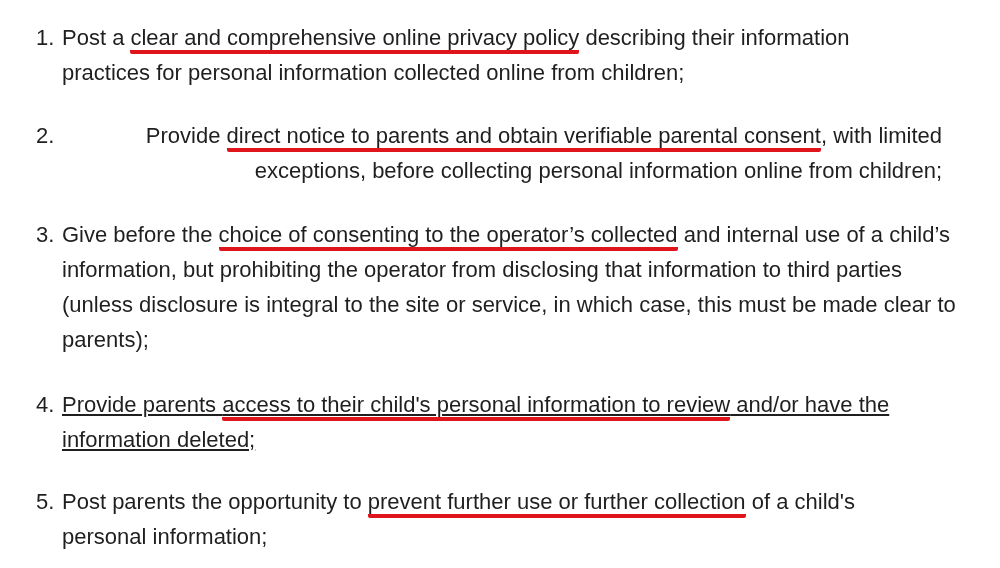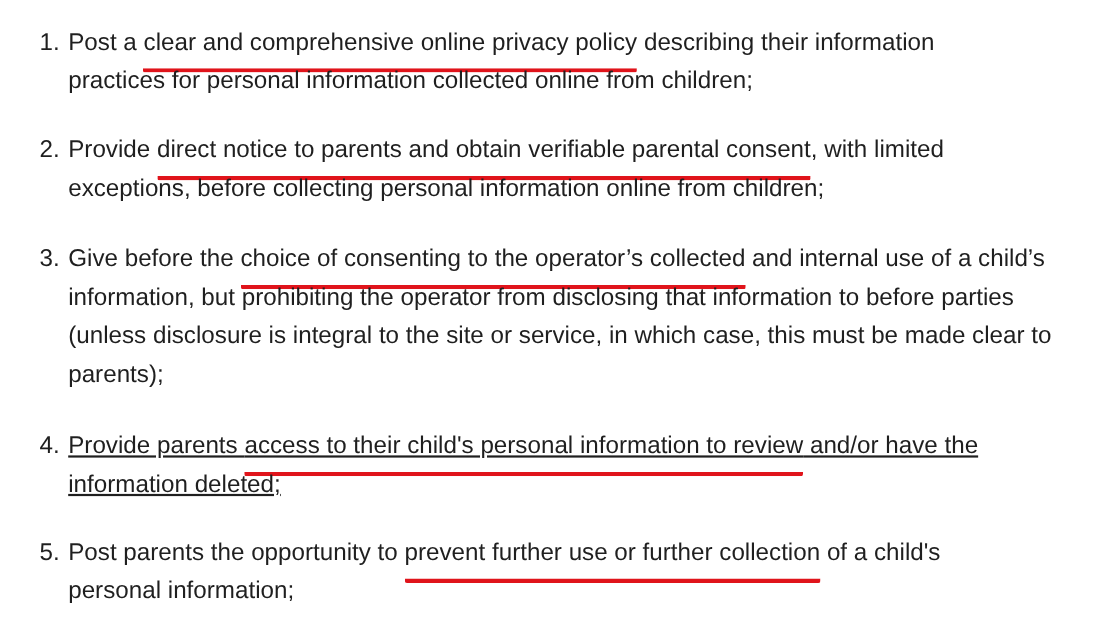--- a/index.html
+++ b/index.html
@@ -2,39 +2,39 @@
 <html><head>
 <meta charset="utf-8">
 <style>
   html, body { margin:0; padding:0; background:#ffffff; }
   body { width:1000px; height:568px; overflow:hidden; position:relative;
          font-family:"Liberation Sans", "DejaVu Sans", sans-serif; color:#1f1f1f; }
   .list { position:absolute; left:0; top:0; width:1000px; }
   .item { position:absolute; left:36px; width:930px; font-size:22px; line-height:35px; }
   .num { position:absolute; left:0; top:0; }
   .body { position:absolute; left:26px; top:0; width:900px; }
-  .ul { text-decoration:none; border-bottom:4px solid #e0141b; border-radius:2px; padding-bottom:12px; }
+  .ul { text-decoration:none; border-bottom:4px solid #e0141b; border-radius:2px; padding-bottom:0px; }
 </style>
 </head>
 <body>
 
 <div class="list">
   <div class="item" style="top:20px;">
     <span class="num">1.</span>
     <div class="body" style="width:870px;"><span>Post a </span><span class="ul">clear and comprehensive online privacy policy</span><span> describing their information practices for personal information collected online from children;</span></div>
   </div>
 
   <div class="item" style="top:118px;">
     <span class="num">2.</span>
-    <div class="body" style="width:880px;"><span>Provide </span><span class="ul">direct notice to parents and obtain verifiable parental consent</span><span>, with limited exceptions, before collecting personal information online from children;</span></div>
+    <div class="body" style="width:880px;text-align:right;"><span>Provide </span><span class="ul">direct notice to parents and obtain verifiable parental consent</span><span>, with limited exceptions, before collecting personal information online from children;</span></div>
   </div>
 
   <div class="item" style="top:217px;">
     <span class="num">3.</span>
-    <div class="body" style="width:905px;"><span>Give before the </span><span class="ul">choice of consenting to the operator’s collected</span><span> and internal use of a child’s information, but prohibiting the operator from disclosing that information to before parties (unless disclosure is integral to the site or service, in which case, this must be made clear to parents);</span></div>
+    <div class="body" style="width:905px;"><span>Give before the </span><span class="ul">choice of consenting to the operator’s collected</span><span> and internal use of a child’s information, but prohibiting the operator from disclosing that information to third parties (unless disclosure is integral to the site or service, in which case, this must be made clear to parents);</span></div>
   </div>
 
   <div class="item" style="top:387px;">
     <span class="num">4.</span>
     <div class="body" style="width:870px;text-decoration:underline;"><span>Provide parents </span><span class="ul">access to their child's personal information to review</span><span> and/or have the information deleted;</span></div>
   </div>
 
   <div class="item" style="top:484px;">
     <span class="num">5.</span>
     <div class="body" style="width:880px;"><span>Post parents the opportunity to </span><span class="ul">prevent further use or further collection</span><span> of a child's personal information;</span></div>

